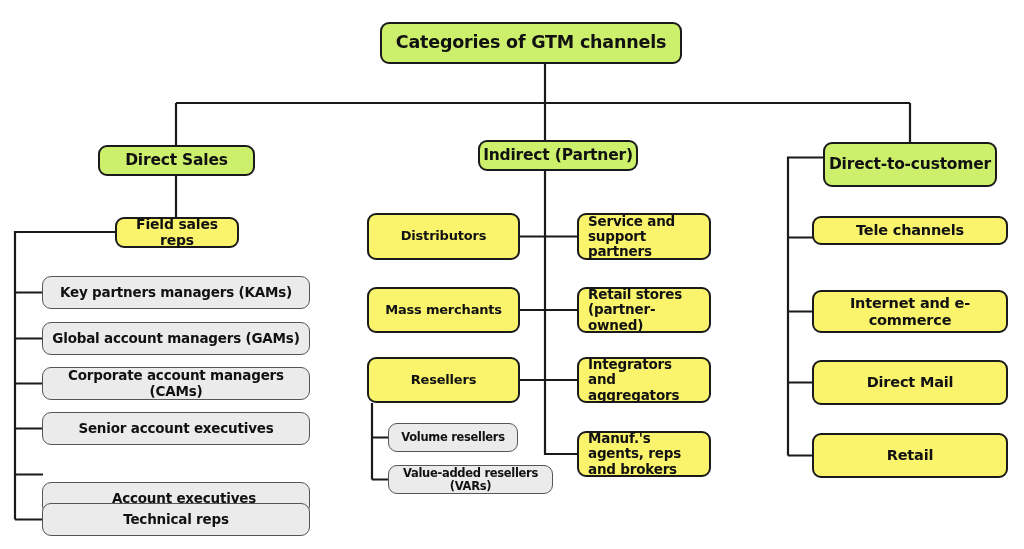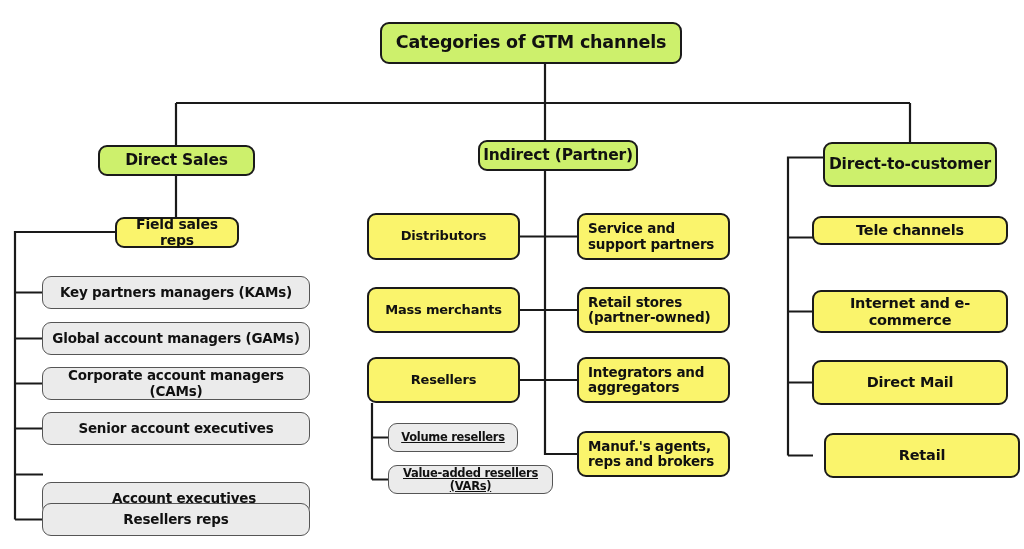--- a/index.html
+++ b/index.html
@@ -52,32 +52,32 @@
   .n-direct-sales{left:98px;top:145px;width:157px;height:31px;}
   .n-indirect{left:478px;top:140px;width:160px;height:31px;}
   .n-dtc{left:823px;top:142px;width:174px;height:45px;}
   .n-fsr{left:115px;top:217px;width:124px;height:31px;font-size:14px;}
   .rep{left:42px;width:268px;height:33px;font-size:13.5px;}
   .rep-0{top:276px;} .rep-1{top:322px;} .rep-2{top:367px;}
   .rep-3{top:412px;} .rep-4{top:482px;padding-left:16px;} .rep-5{top:503px;}
   .mid-left{left:367px;width:153px;font-size:13px;}
   .ml-0{top:213px;height:47px;} .ml-1{top:287px;height:46px;} .ml-2{top:357px;height:46px;}
   .mid-right{
-    left:577px;width:153px;font-size:13.5px;
+    left:577px;width:134px;font-size:13.5px;
     justify-content:flex-end;text-align:left;
     padding:3px 9px;
   }
   .mr-0{top:213px;height:47px;} .mr-1{top:287px;height:46px;}
   .mr-2{top:357px;height:46px;} .mr-3{top:431px;height:46px;}
-  .sub-gray{height:29px;font-size:11.5px;letter-spacing:-0.3px;text-decoration:underline;}
+  .sub-gray{height:29px;font-size:11.5px;letter-spacing:-0.3px;}
   .sg-0{left:388px;top:423px;width:130px;}
   .sg-1{left:388px;top:465px;width:165px;}
   .dtc-child{left:812px;width:196px;font-size:14.5px;}
   .dc-0{top:216px;height:29px;} .dc-1{top:290px;height:43px;}
-  .dc-2{top:360px;height:45px;} .dc-3{top:433px;height:45px;margin-left:12px;}
+  .dc-2{top:360px;height:45px;} .dc-3{top:433px;height:45px;}
 </style>
 </head>
 <body>
 
 <div class="canvas">
 
   <svg class="connectors" viewBox="0 0 1024 549" fill="none" stroke="#1a1a1a" stroke-width="2.2">
 
     <path d="M545 63 V103 M176 103 H910 M176 103 V146 M545 103 V141 M910 103 V144" stroke="#1a1a1a"></path>
 
@@ -118,21 +118,21 @@
   <div class="node gray rep rep-2">
     <span class="lbl">Corporate account managers (CAMs)</span>
   </div>
   <div class="node gray rep rep-3">
     <span class="lbl">Senior account executives</span>
   </div>
   <div class="node gray rep rep-4">
     <span class="lbl">Account executives</span>
   </div>
   <div class="node gray rep rep-5">
-    <span class="lbl">Resellers reps</span>
+    <span class="lbl">Technical reps</span>
   </div>
 
   <div class="node yellow mid-left ml-0">
     <span class="lbl">Distributors</span>
   </div>
   <div class="node yellow mid-left ml-1">
     <span class="lbl">Mass merchants</span>
   </div>
   <div class="node yellow mid-left ml-2">
     <span class="lbl">Resellers</span>

